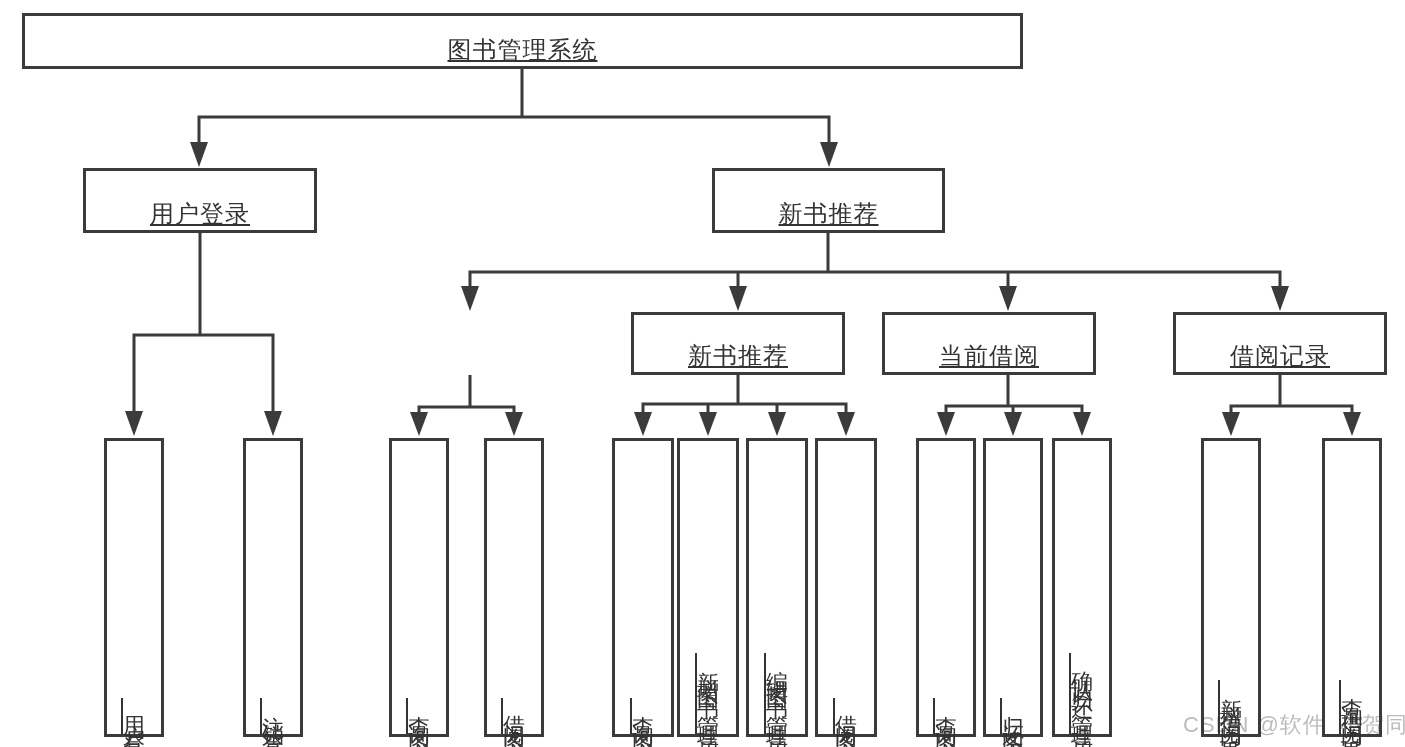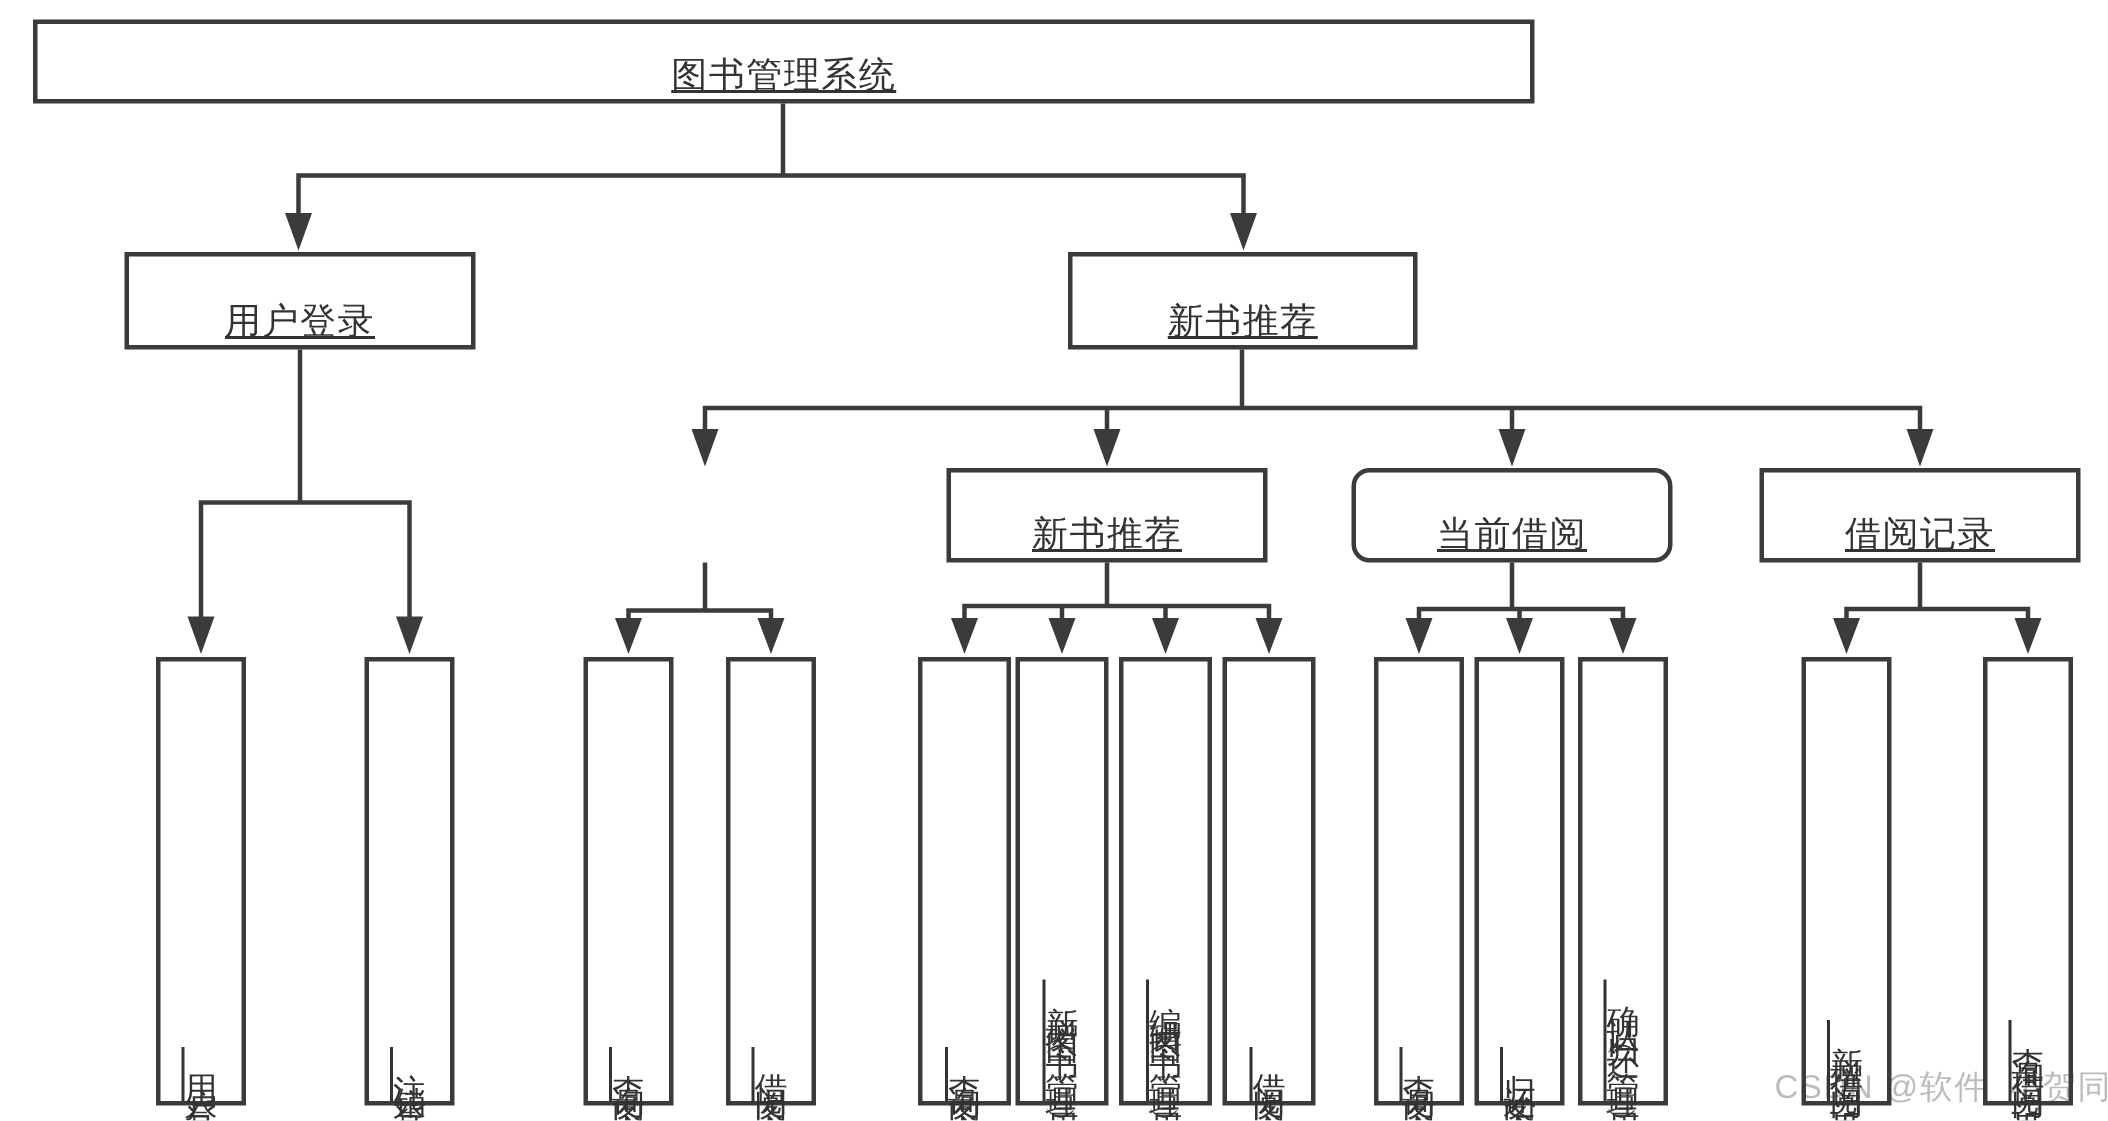--- a/index.html
+++ b/index.html
@@ -23,21 +23,21 @@
     z-index:3;
     text-decoration:underline;
   }
   .hnode{font-size:24px;letter-spacing:1px;}
   .root{left:22px;top:13px;width:1001px;height:56px;}
   .lv2-user{left:83px;top:168px;width:234px;height:65px;}
   .lv2-book{left:712px;top:168px;width:233px;height:65px;}
   .lv3{top:312px;width:214px;height:63px;}
   .lv3-a{left:363px;}
   .lv3-b{left:631px;}
-  .lv3-c{left:901px;border-radius:12px;}
+  .lv3-c{left:882px;}
   .lv3-d{left:1173px;}
   .leaf{top:438px;height:299px;width:60px;}
   .leaf .vtext{
     writing-mode:vertical-rl;
     text-orientation:mixed;
     font-size:22px;
     letter-spacing:9px;
     line-height:1;
     color:#333333;
     white-space:nowrap;

